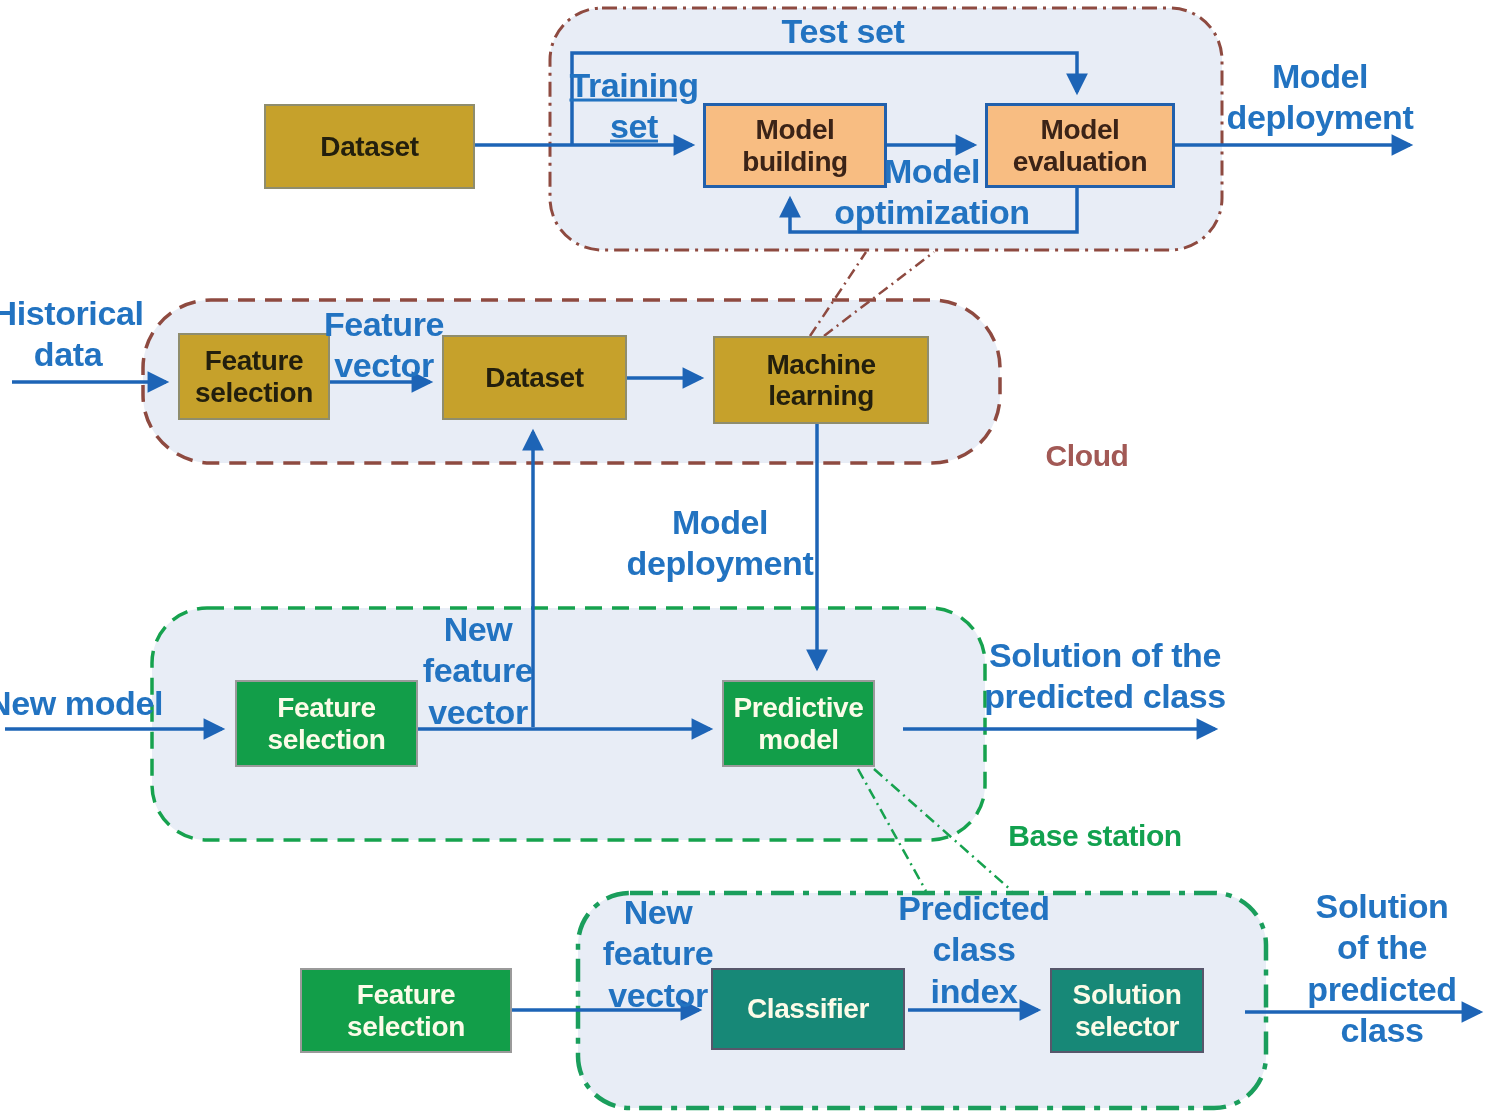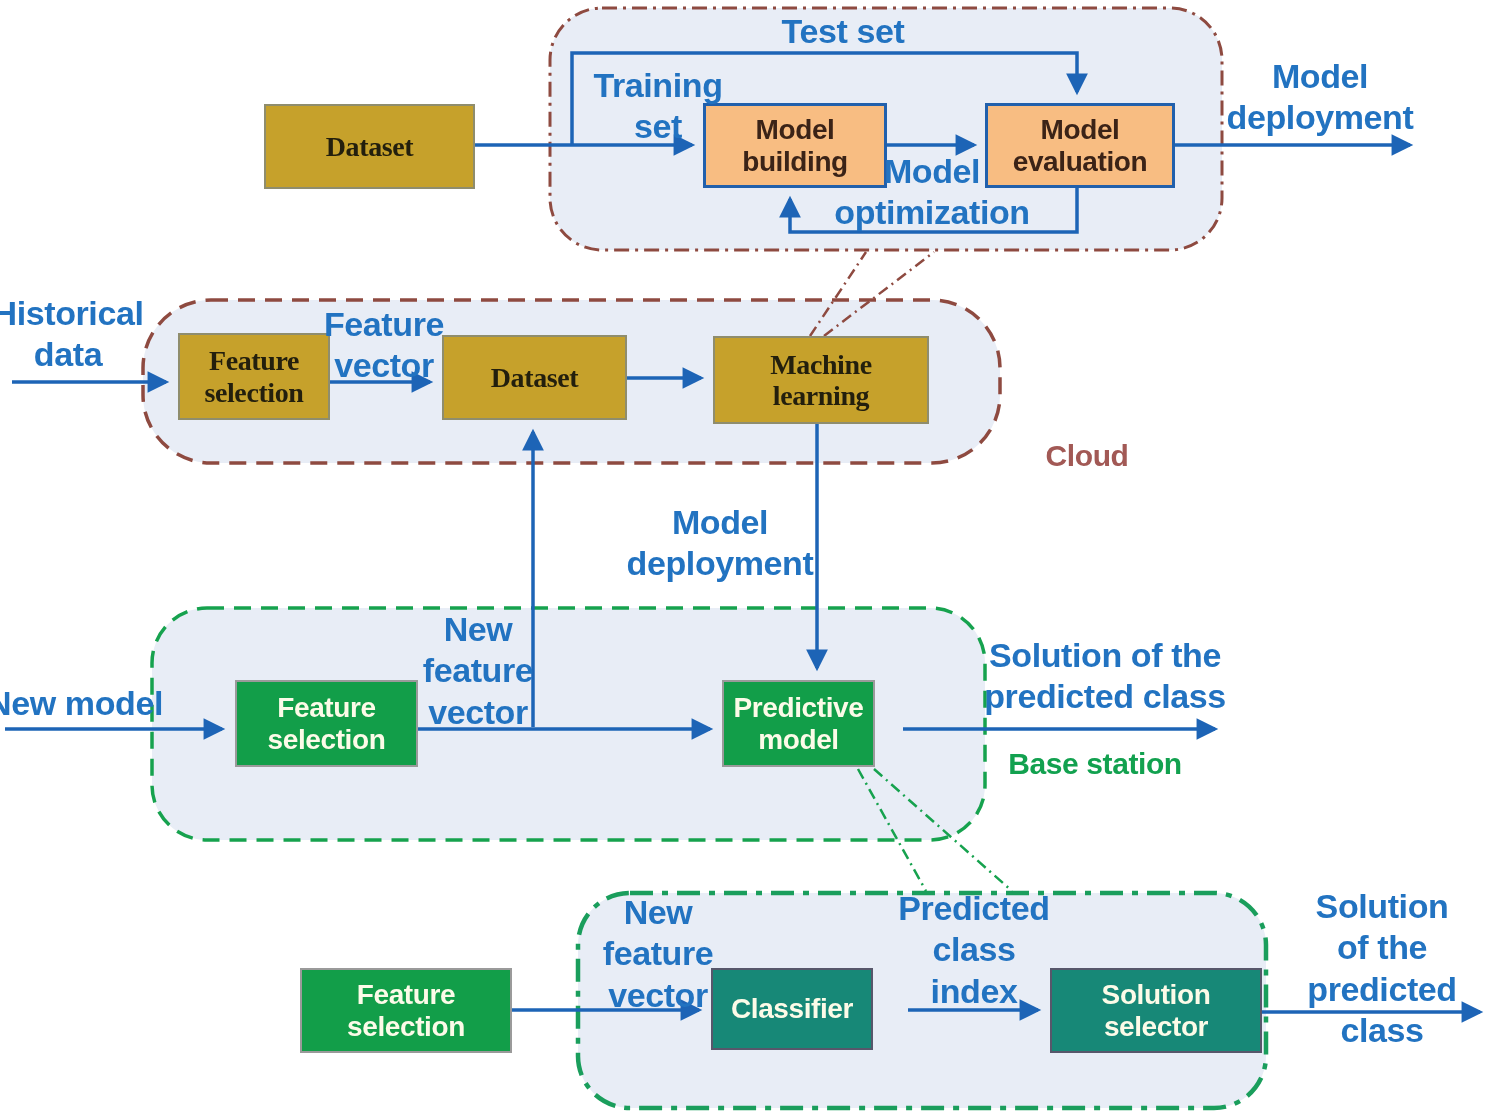--- a/index.html
+++ b/index.html
@@ -37,21 +37,21 @@
   .p-bottom{stroke:var(--bottom-border);stroke-width:4.5;stroke-dasharray:23 9 6 9;}
   .flow{stroke:var(--arrow-blue);stroke-width:3.5;fill:none;}
   .co-top{stroke:var(--brown-border);stroke-width:2.5;fill:none;stroke-dasharray:11 5 2 5;}
   .co-bot{stroke:var(--station-border);stroke-width:2.5;fill:none;stroke-dasharray:11 5 2 5;}
   #arr path{fill:var(--arrow-blue);}
   .box{
     position:absolute;display:flex;align-items:center;justify-content:center;
     text-align:center;font-size:28px;font-weight:600;letter-spacing:-0.4px;
     line-height:1.12;white-space:pre-line;box-sizing:border-box;
   }
-  .box.gold{background:var(--gold-fill);border:2.5px solid var(--gold-border);color:var(--gold-text);font-family:Liberation Serif, serif;}
+  .box.gold{background:var(--gold-fill);border:2.5px solid var(--gold-border);color:var(--gold-text);}
   .box.orange{background:var(--orange-fill);border:3px solid var(--orange-border);color:var(--orange-text);}
   .box.green{background:var(--green-fill);border:2.5px solid var(--green-border);color:var(--light-text);}
   .box.teal{background:var(--teal-fill);border:2.5px solid var(--teal-border);color:var(--light-text);}
   .lbl{
     position:absolute;transform:translate(-50%,-50%);
     color:var(--label-blue);font-size:34px;font-weight:600;letter-spacing:-0.4px;
     line-height:1.22;text-align:center;white-space:pre-line;
   }
   .lbl.cloud{color:var(--cloud-label);margin-left:24px;}
   .lbl.station{color:var(--station-label);}
@@ -112,26 +112,26 @@
   <div class="box gold" style="left:713px;top:336px;width:216px;height:88px;">Machine
 learning</div>
 
   <div class="box green" style="left:235px;top:680px;width:183px;height:87px;">Feature
 selection</div>
   <div class="box green" style="left:722px;top:680px;width:153px;height:87px;">Predictive
 model</div>
 
   <div class="box green" style="left:300px;top:968px;width:212px;height:85px;">Feature
 selection</div>
-  <div class="box teal" style="left:711px;top:968px;width:162px;height:82px;">Classifier</div>
-  <div class="box teal" style="left:1050px;top:968px;width:212px;height:85px;">Solution
+  <div class="box teal" style="left:711px;top:968px;width:194px;height:82px;">Classifier</div>
+  <div class="box teal" style="left:1050px;top:968px;width:154px;height:85px;">Solution
 selector</div>
 
   <div class="lbl" style="left:843px;top:32px;">Test set</div>
-  <div class="lbl" style="left:658px;top:106px;">Training
+  <div class="lbl" style="left:634px;top:106px;text-decoration:underline;">Training
 set</div>
   <div class="lbl" style="left:932px;top:192px;">Model
 optimization</div>
   <div class="lbl" style="left:1320px;top:97px;">Model
 deployment</div>
 
   <div class="lbl" style="left:68px;top:334px;">Historical
 data</div>
   <div class="lbl" style="left:384px;top:345px;">Feature
 vector</div>
@@ -139,21 +139,21 @@
 
   <div class="lbl" style="left:720px;top:543px;">Model
 deployment</div>
 
   <div class="lbl" style="left:75px;top:704px;">New model</div>
   <div class="lbl" style="left:478px;top:671px;">New
 feature
 vector</div>
   <div class="lbl" style="left:1105px;top:676px;">Solution of the
 predicted class</div>
-  <div class="lbl station" style="left:1095px;top:764px;font-size:30px;">Base station</div>
+  <div class="lbl station" style="left:1095px;top:836px;font-size:30px;">Base station</div>
 
   <div class="lbl" style="left:658px;top:954px;">New
 feature
 vector</div>
   <div class="lbl" style="left:974px;top:950px;">Predicted
 class
 index</div>
   <div class="lbl" style="left:1382px;top:969px;">Solution of the
 predicted class</div>
 

